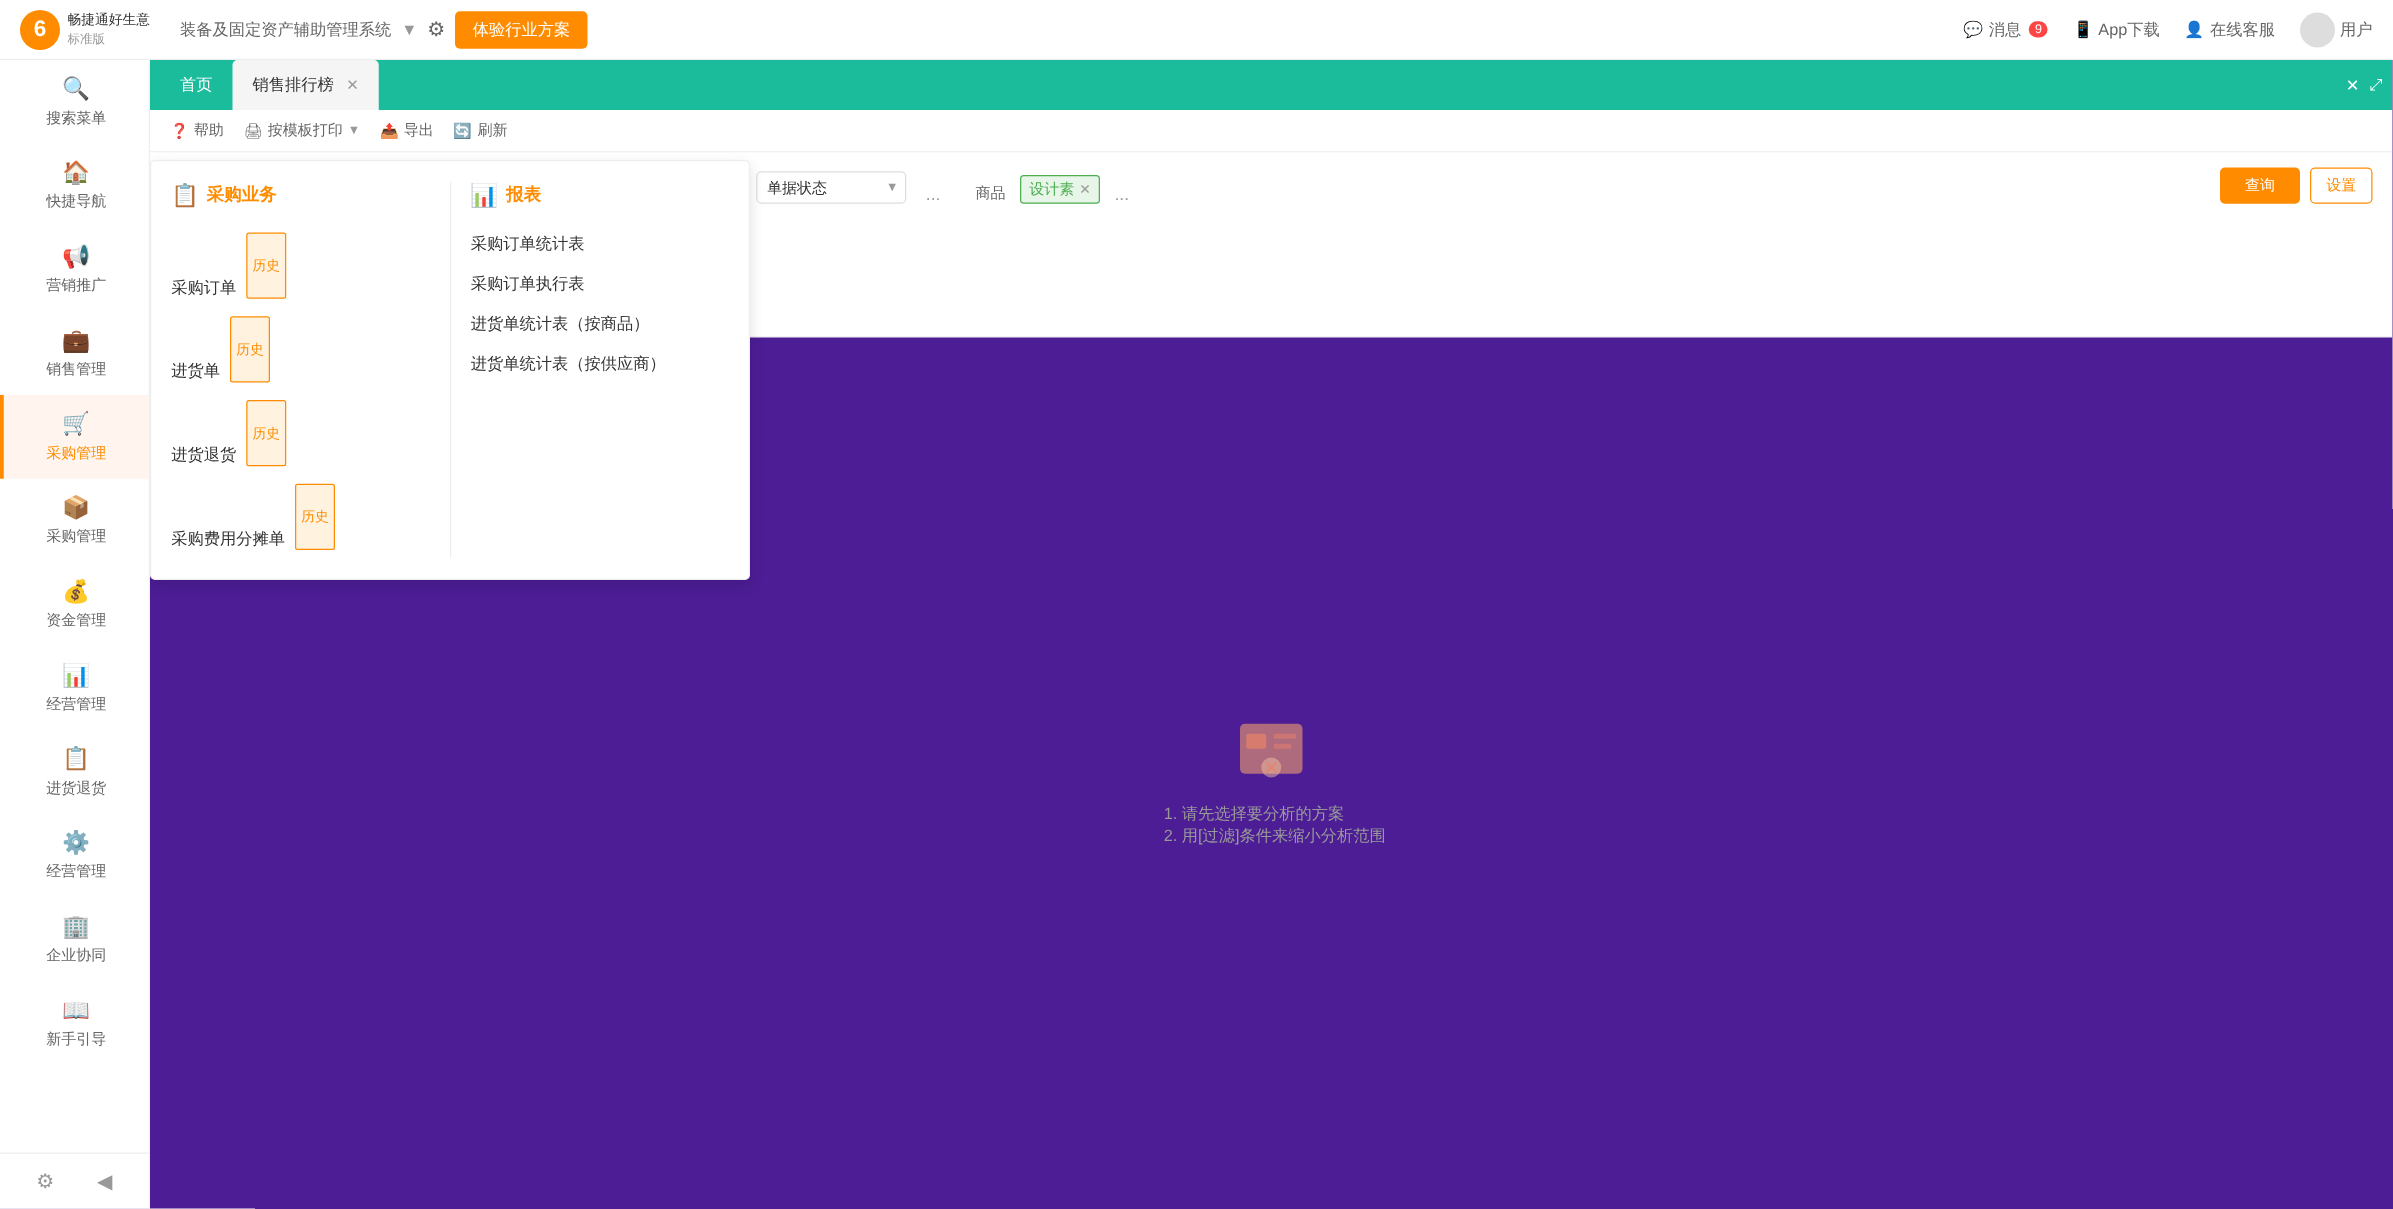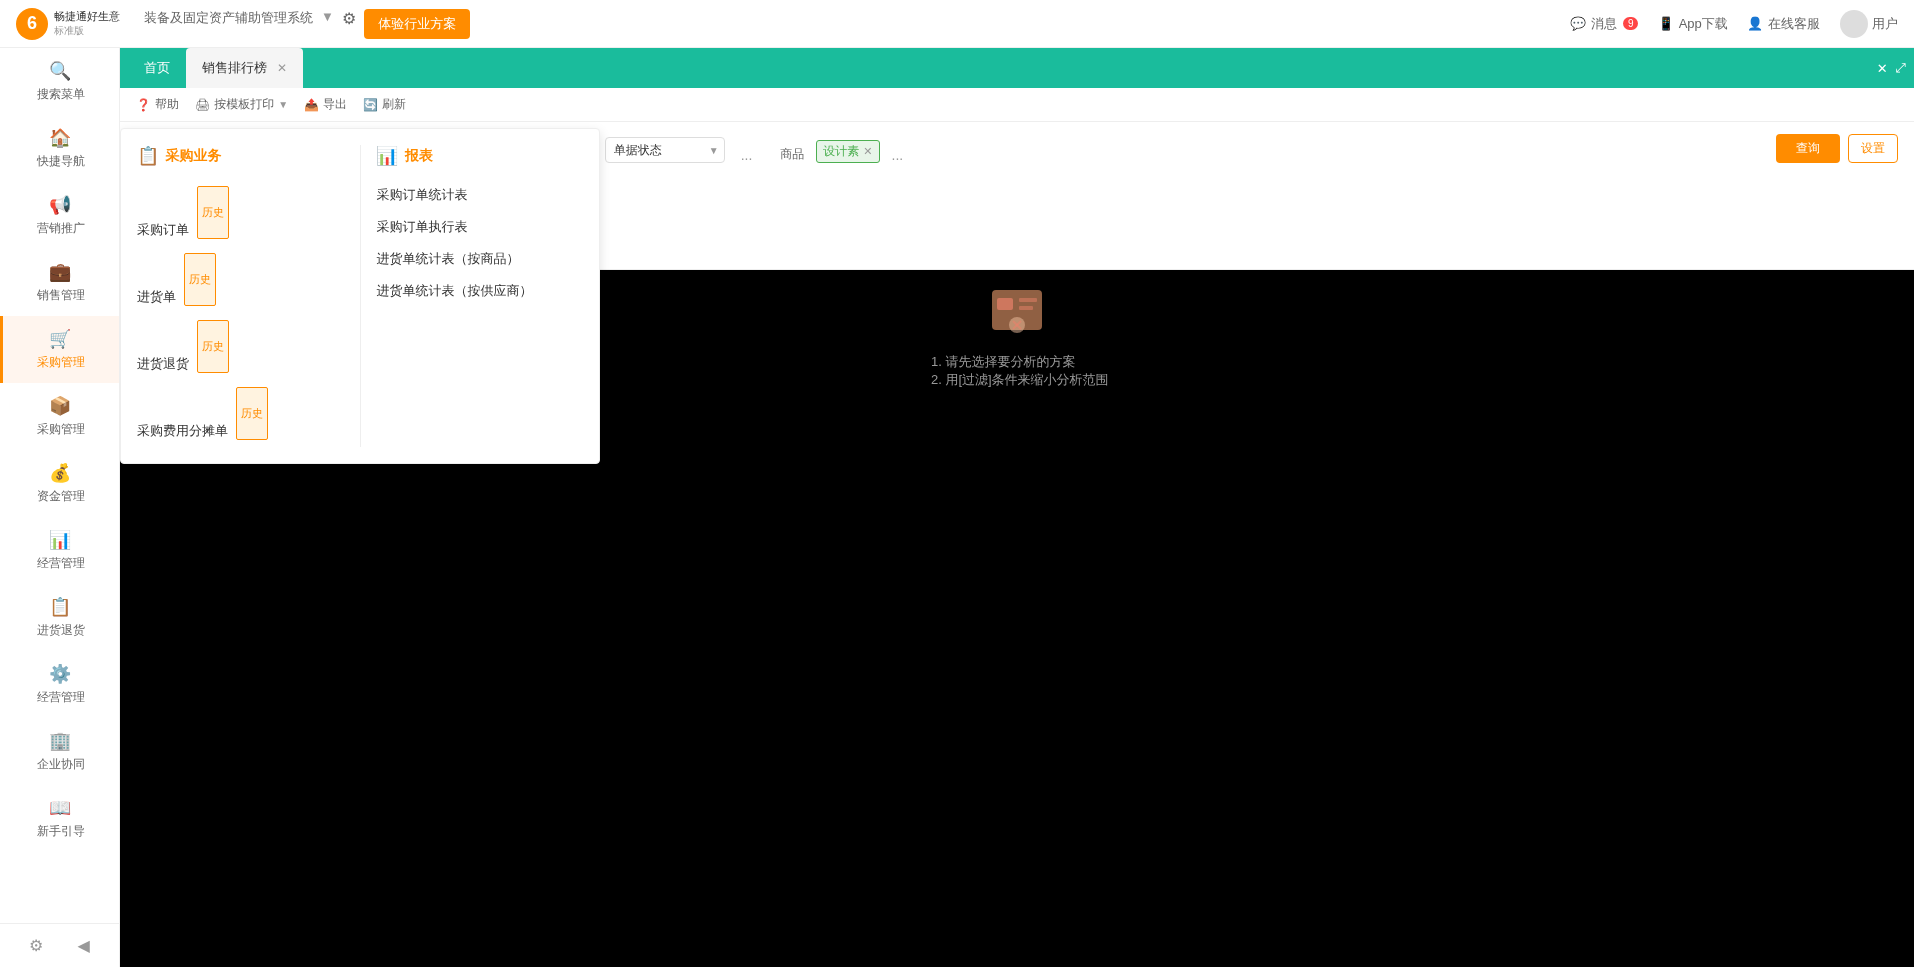--- a/index.html
+++ b/index.html
@@ -28,20 +28,21 @@
       background: #ff8c00;
       border-radius: 50%;
       display: flex; align-items: center; justify-content: center;
       color: white; font-size: 18px; font-weight: bold;
     }
     .logo-text { font-size: 11px; color: #333; line-height: 1.3; }
     .logo-sub { font-size: 10px; color: #999; }
     .header-center {
       flex: 1;
       display: flex;
+      align-items: center;
       gap: 8px;
       margin-left: 8px;
     }
     .system-title {
       font-size: 13px; color: #666;
     }
     .dropdown-arrow {
       color: #999; cursor: pointer;
     }
     .settings-icon { color: #666; cursor: pointer; font-size: 16px; }
@@ -271,23 +272,24 @@
       background: #fff;
       border-bottom: 1px solid #eee;
     }
     .toolbar-item {
       display: flex; align-items: center; gap: 4px; color: #666; font-size: 12px; cursor: pointer;
     }
 
     
     .main-content {
       flex: 1;
-      background: #000000;
-      display: flex;
-      align-items: center;
+      background: #4c1d95;
+      display: flex;
+      align-items: center;
+      justify-content: center;
       flex-direction: column;
     }
     .empty-tips { color: #999; font-size: 13px; }
     .empty-tips li { list-style: decimal; margin-left: 20px; }
 
     
     .dropdown-menu {
       position: absolute;
       top: 40px;
       left: 0;

